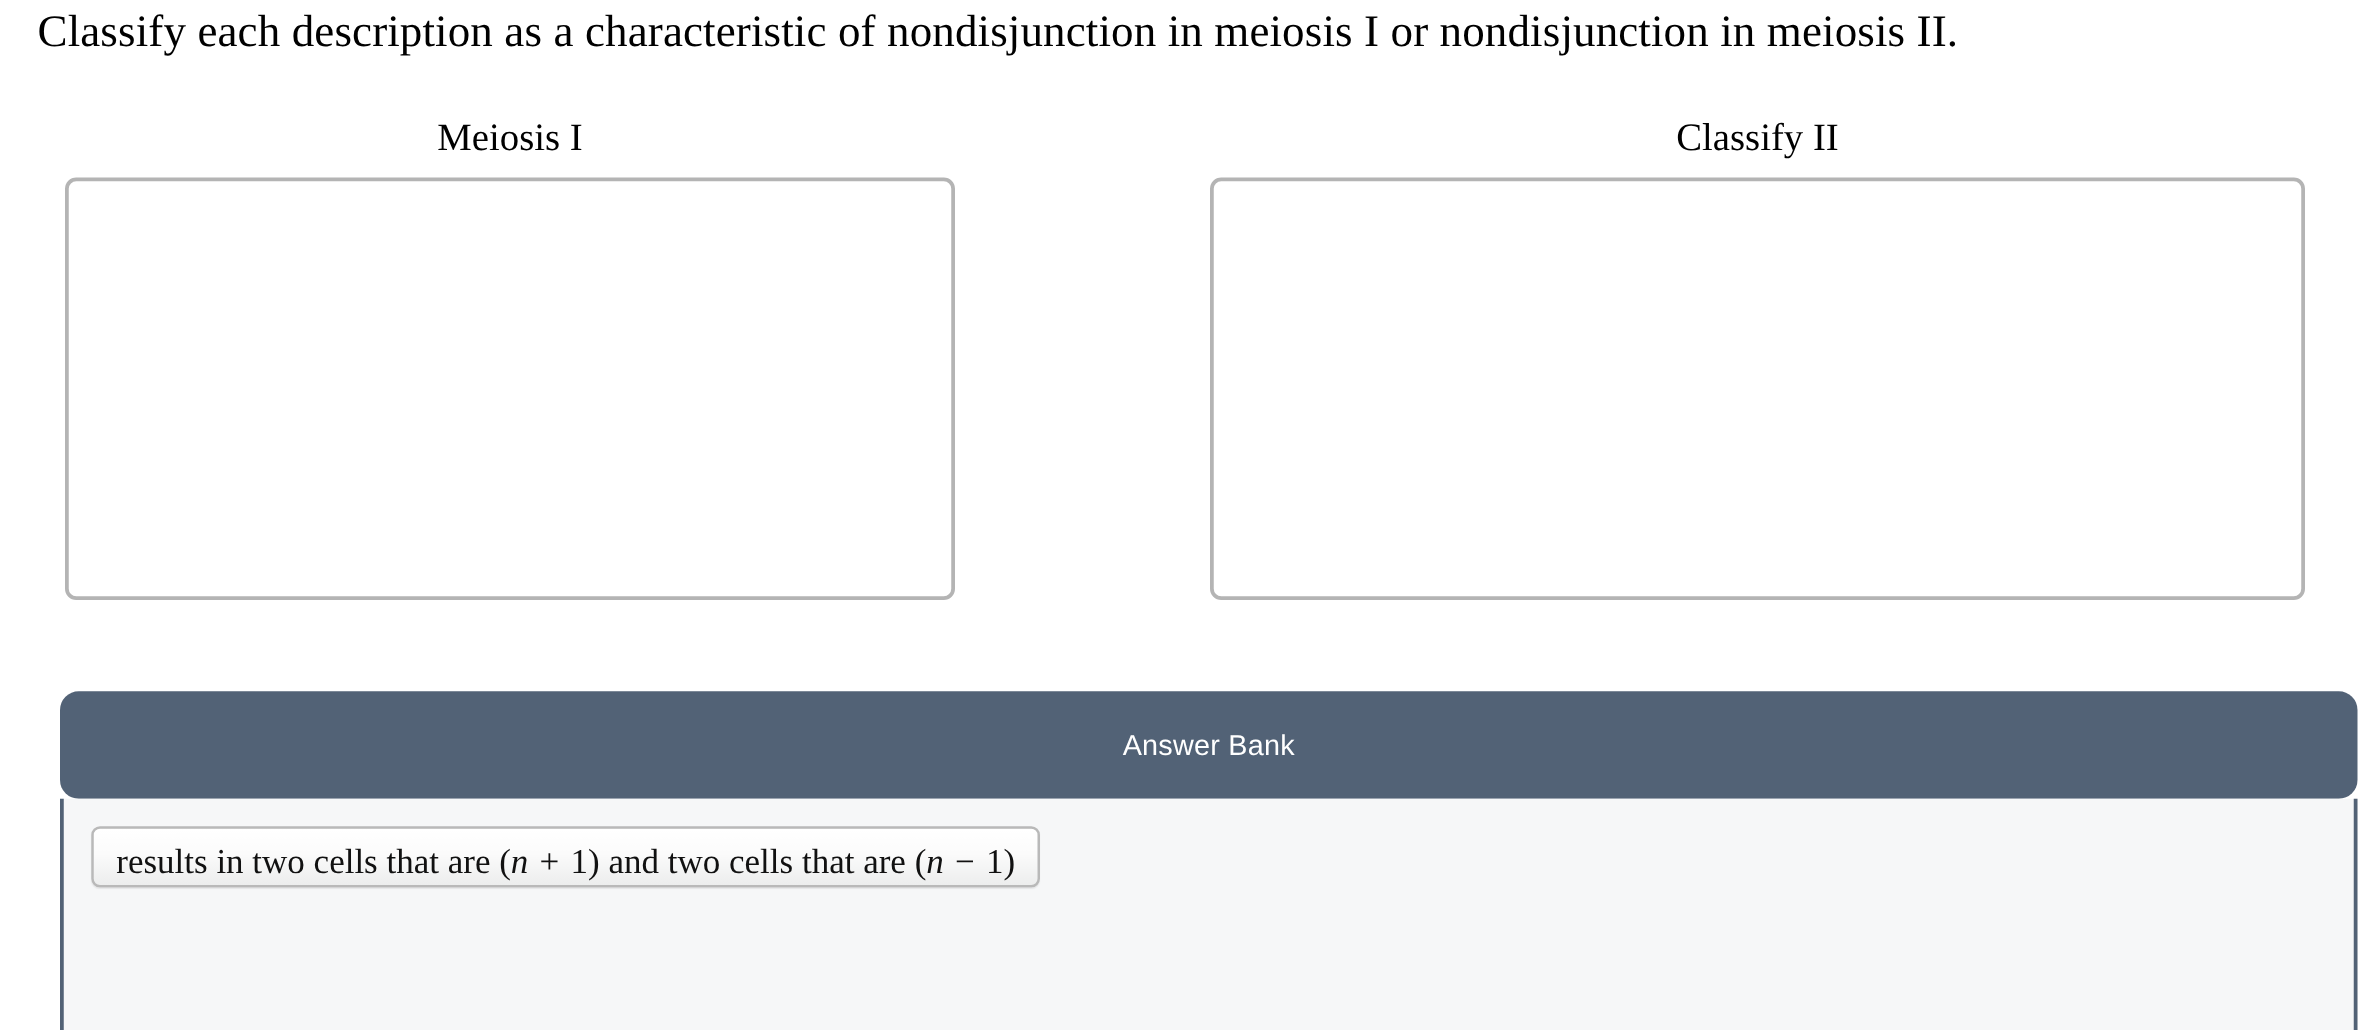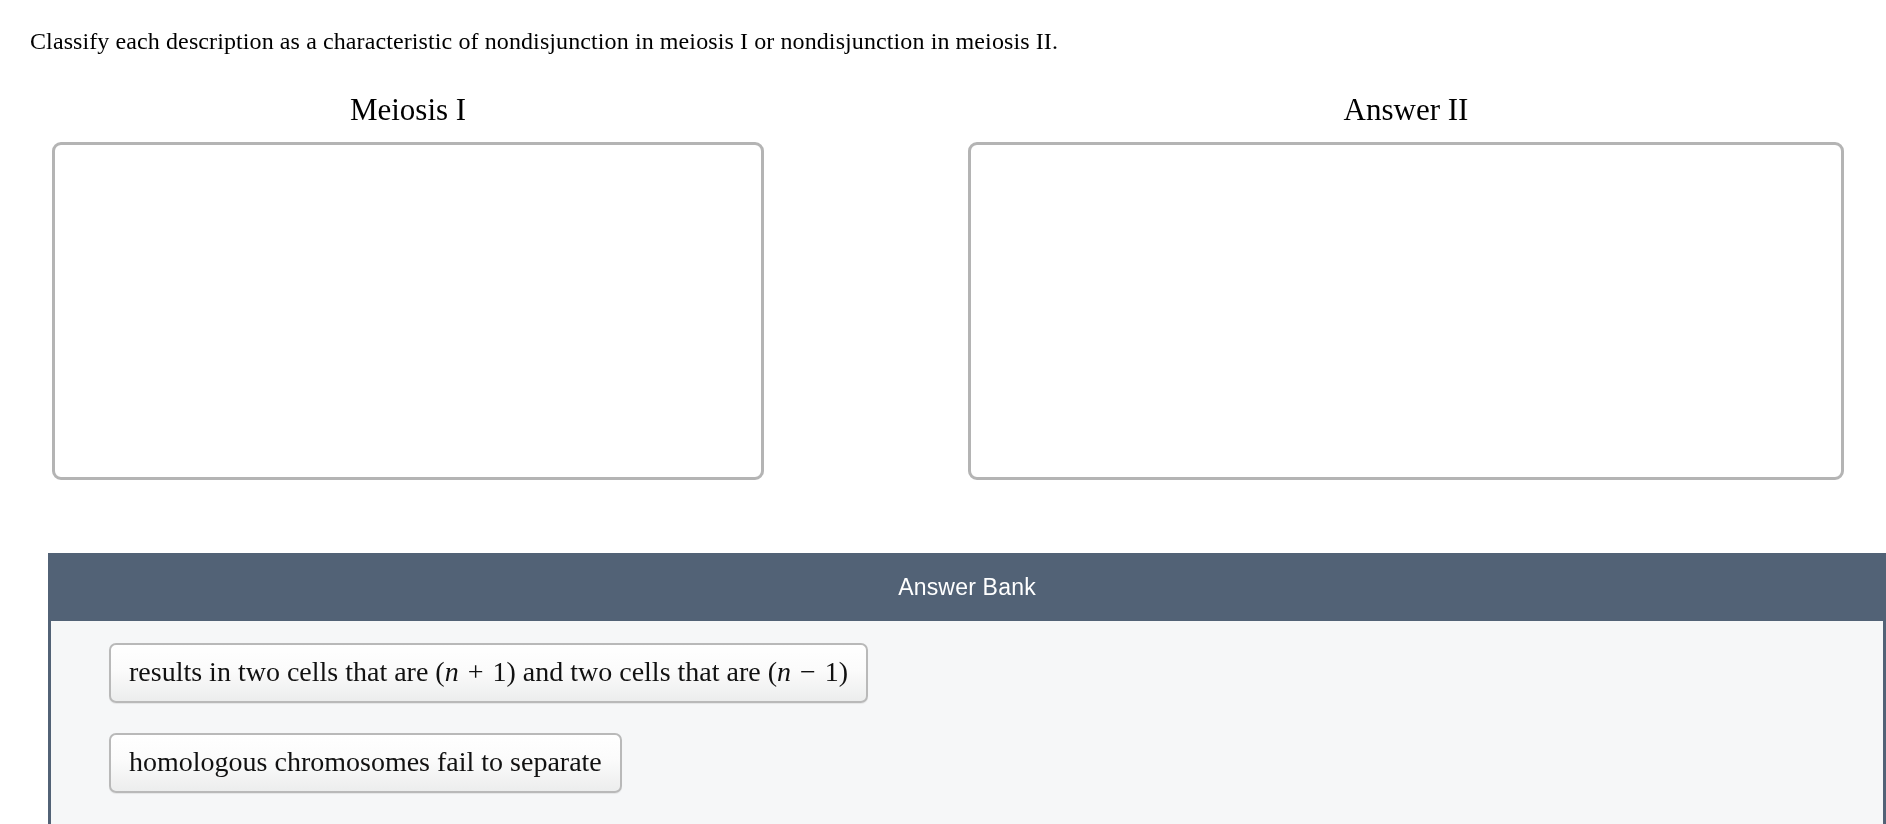--- a/index.html
+++ b/index.html
@@ -13,22 +13,22 @@
   }
   body {
     font-family: "Liberation Serif", serif;
     color: #000000;
   }
 
   
   .prompt {
     position: absolute;
     left: 30px;
-    top: 22px;
-    font-size: 24px;
+    top: 6px;
+    font-size: 36px;
     line-height: 38px;
     letter-spacing: 0.1px;
     white-space: nowrap;
     text-align: right;
   }
 
   
   .zones {
     position: absolute;
     left: 0;
@@ -58,29 +58,30 @@
 
   
   .answer-bank {
     position: absolute;
     left: 48px;
     top: 553px;
     width: 1838px;
     height: 280px;
   }
   .bank-header {
-    height: 68px;
+    height: 86px;
     background: #526276;
     color: #ffffff;
     font-family: "Liberation Sans", sans-serif;
     font-size: 23px;
     display: flex;
     align-items: center;
     justify-content: center;
     letter-spacing: 0.2px;
+    border-radius: 15px;
   }
   .bank-body {
     border-left: 3px solid #526276;
     border-right: 3px solid #526276;
     background: #f6f7f8;
     height: 212px;
     padding: 22px 0 0 0;
     position: relative;
   }
 
@@ -95,25 +96,24 @@
   .tile {
     display: inline-flex;
     align-items: center;
     justify-content: center;
     background: linear-gradient(to bottom, #ffffff 0%, #fbfbfb 45%, #eceded 100%);
     border: 2px solid #b9b9b9;
     border-radius: 7px;
     box-shadow: 0 1px 1px rgba(0,0,0,0.07);
     font-size: 28px;
     line-height: 32px;
-    padding: 11px 18px 13px 18px;
+    padding: 11px 18px 2px 18px;
     color: #111;
     white-space: nowrap;
     cursor: move;
-    margin-left: 36px;
   }
   .tile-gap-a { width: 58px; flex: 0 0 58px; }
   .tile-gap-b { width: 58px; flex: 0 0 58px; }
 
   .mathvar {
     font-family: "Liberation Serif", serif;
     font-style: italic;
   }
   .mathop { padding: 0 2px; }
 </style>
@@ -123,21 +123,21 @@
 <div class="prompt">Classify each description as a characteristic of nondisjunction in meiosis I or nondisjunction in meiosis II.</div>
 
 <div class="zones">
 
   <div class="zone-wrap left">
     <div class="zone-title">Meiosis I</div>
     <div class="dropzone"></div>
   </div>
 
   <div class="zone-wrap right">
-    <div class="zone-title">Answer II</div>
+    <div class="zone-title">Classify II</div>
     <div class="dropzone"></div>
   </div>
 
 </div>
 
 <div class="answer-bank">
 
   <div class="bank-header">
     <span>Answer Bank</span>
   </div>
@@ -145,18 +145,15 @@
   <div class="bank-body">
 
     <div class="tile-row">
       <div class="tile">
         <span id="seg-tile-0"><span>results in two cells that are (</span><span class="mathvar">n</span><span class="mathop"> + </span><span>1) and two cells that are (</span><span class="mathvar">n</span><span class="mathop"> − </span><span>1)</span></span>
       </div>
       <div class="tile-gap-a"></div>
       <div class="tile-gap-b"></div>
     </div>
 
-    <div class="tile-row">
-      <div class="tile">homologous chromosomes fail to separate</div>
-    </div>
 
   </div>
 </div>
 
 </body></html>

